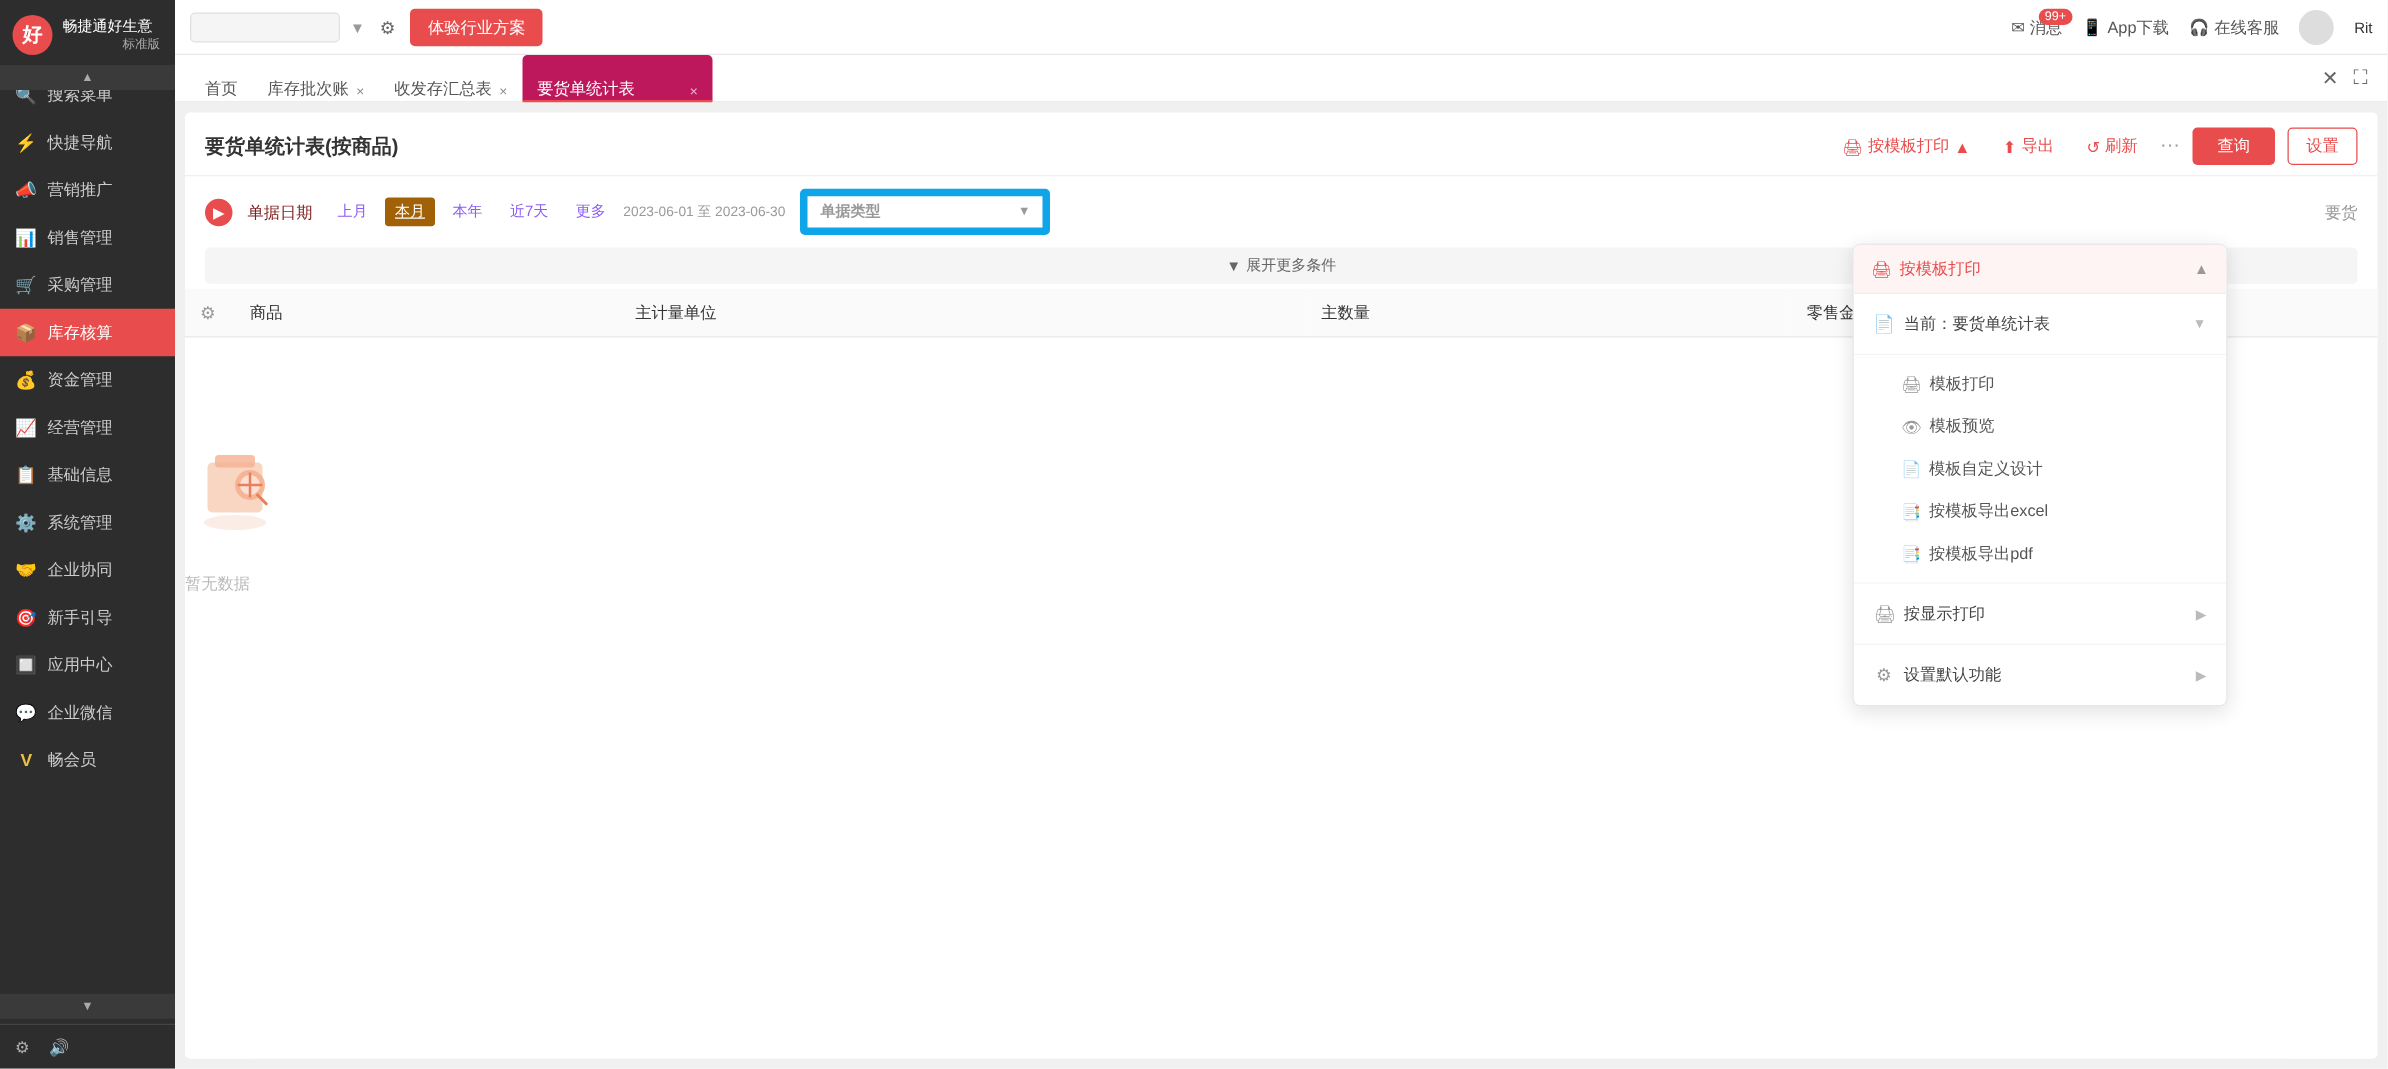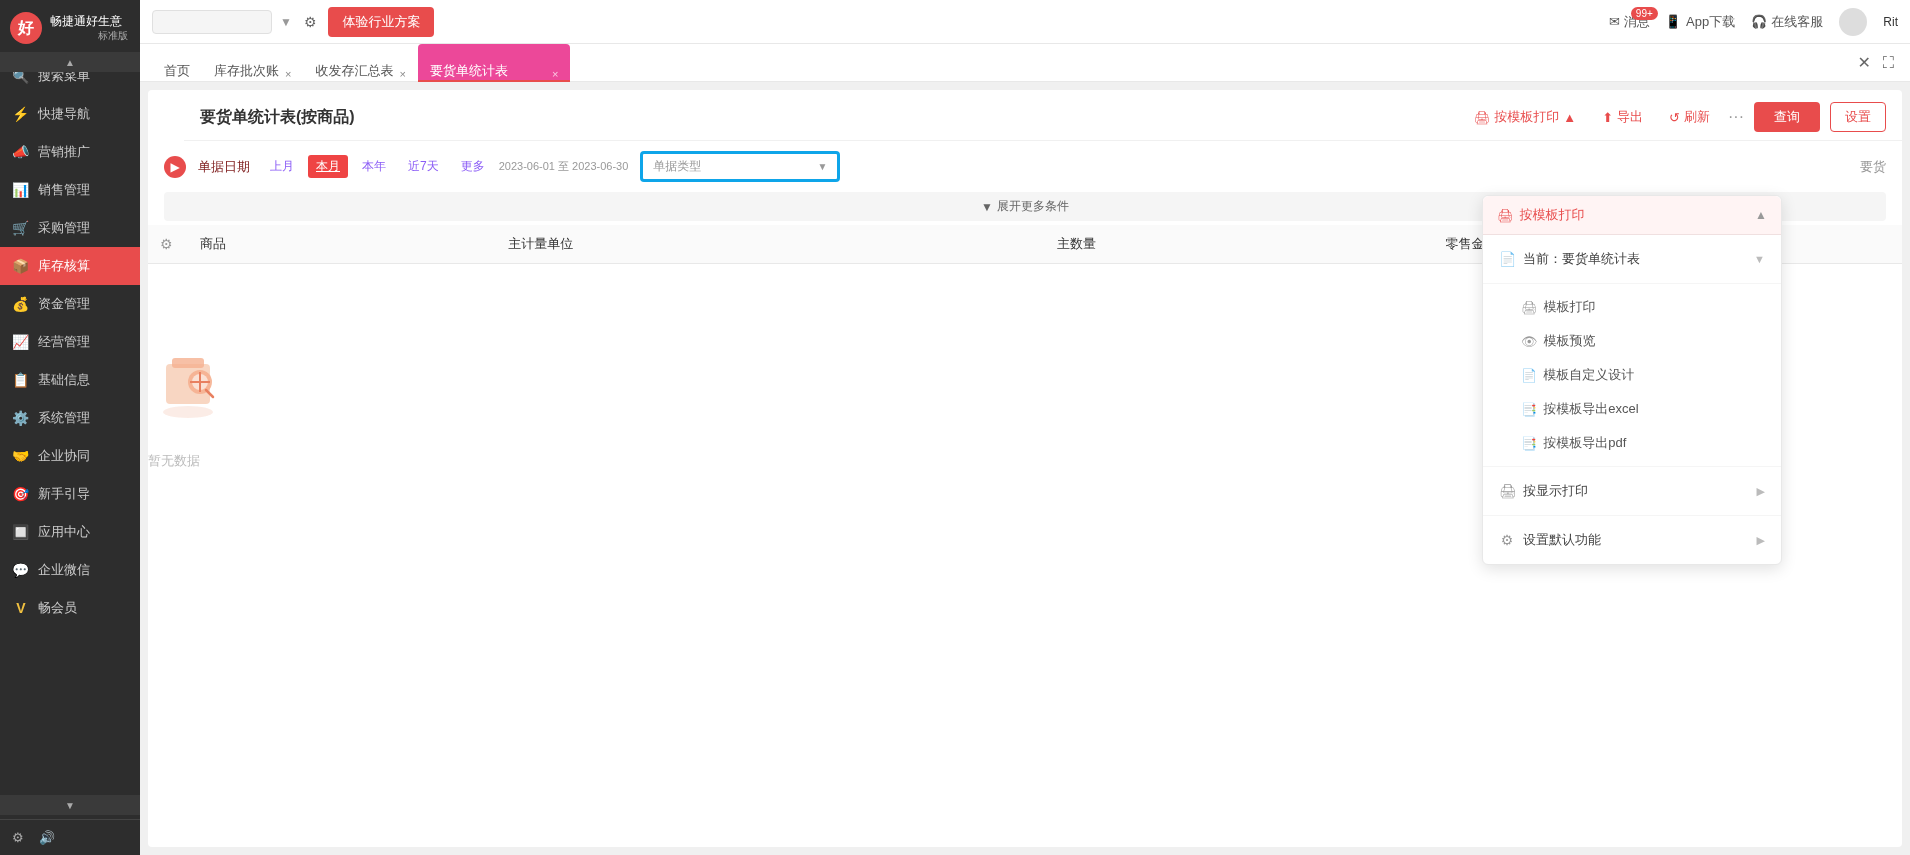--- a/index.html
+++ b/index.html
@@ -156,21 +156,21 @@
       padding: 0 12px;
       height: 38px;
       font-size: 13px;
       cursor: pointer;
       color: #555;
       border-bottom: 2px solid transparent;
       gap: 6px;
       white-space: nowrap;
     }
     .tab.active {
-      background: #ec4899;
+      background: #be185d;
       color: #fff;
       border-radius: 4px 4px 0 0;
       border-bottom: 2px solid #e84c4c;
       gap: 44px;
     }
     .tab .close-btn { font-size: 11px; cursor: pointer; color: inherit; opacity: 0.7; }
     .tab.active .close-btn { color: #fff; }
     .tabs-actions { margin-left: auto; display: flex; gap: 4px; }
     .tabs-action-btn {
       background: none; border: none; cursor: pointer;
@@ -187,21 +187,20 @@
       position: relative;
     }
 
     
     .page-header {
       display: flex;
       align-items: center;
       justify-content: space-between;
       padding: 12px 16px 8px;
       border-bottom: 1px solid #f0f0f0;
-      margin-left: 36px;
     }
     .page-title { font-size: 16px; font-weight: bold; color: #333; }
     .page-actions { display: flex; align-items: center; gap: 10px; }
     .action-btn {
       display: flex; align-items: center; gap: 4px;
       background: none; border: none; cursor: pointer;
       color: #e84c4c; font-size: 13px; padding: 4px 8px;
     }
     .query-btn {
       background: #e84c4c; color: white;
@@ -236,31 +235,32 @@
     }
 
     
     .date-filter { display: flex; align-items: center; gap: 6px; font-size: 13px; color: #555; }
     .date-btn {
       padding: 3px 8px; border-radius: 3px;
       background: none; border: none; cursor: pointer;
       font-size: 12px; color: #8b5cf6;
     }
     .date-btn.active {
-      background: #ef4444; color: white; text-decoration: underline;
+      background: #a16207; color: white; text-decoration: underline;
     }
     .date-range { font-size: 11px; color: #999; }
 
     
     .type-filter {
       display: flex; align-items: center; gap: 6px;
-      border: 3px solid #0ea5e9; border-radius: 4px;
+      border: 6px solid #0ea5e9; border-radius: 4px;
       padding: 4px 10px;
       min-width: 200px;
       color: #555;
+      font-weight: bold;
     }
     .type-filter-label { font-size: 12px; color: #999; }
     .type-filter-value { flex: 1; font-size: 12px; }
     .type-filter-arrow { color: #999; font-size: 10px; }
 
     
     .data-table {
       width: 100%;
       border-collapse: collapse;
       margin-top: 4px;

